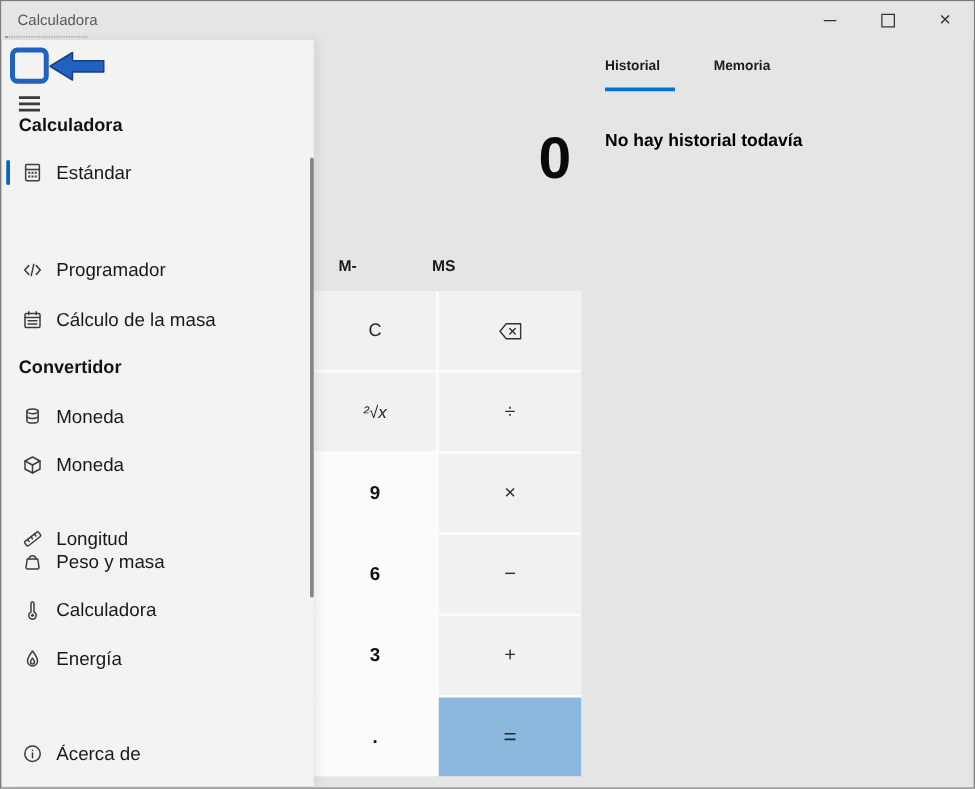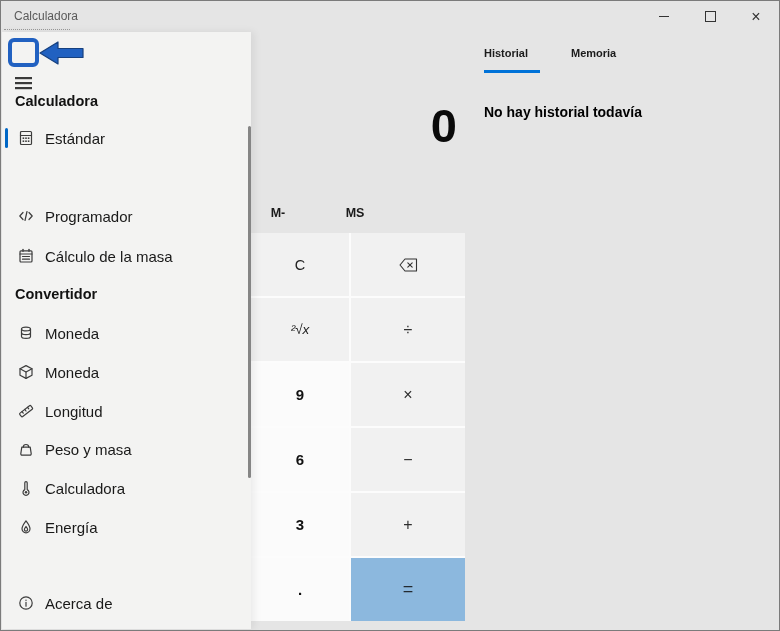--- a/index.html
+++ b/index.html
@@ -151,21 +151,21 @@
       <span class="ico">
         <svg class="ic" width="16" height="16" viewBox="0 0 16 16">
           <polygon points="8,1.6 14,4.8 14,11.2 8,14.4 2,11.2 2,4.8"></polygon>
           <polyline points="2,4.8 8,8 14,4.8"></polyline>
           <line x1="8" y1="8" x2="8" y2="14.4"></line>
         </svg>
       </span>
       <span class="lbl">Moneda</span>
     </div>
 
-    <div class="nav-item" style="top:360px">
+    <div class="nav-item" style="top:380px">
       <span class="ico">
         <svg class="ic" width="16" height="16" viewBox="0 0 16 16">
           <g transform="rotate(-38 8 8)">
             <rect x="1" y="6" width="14" height="4.4" rx="1"></rect>
             <line x1="4.5" y1="6" x2="4.5" y2="8"></line>
             <line x1="8" y1="6" x2="8" y2="8"></line>
             <line x1="11.5" y1="6" x2="11.5" y2="8"></line>
           </g>
         </svg>
       </span>

